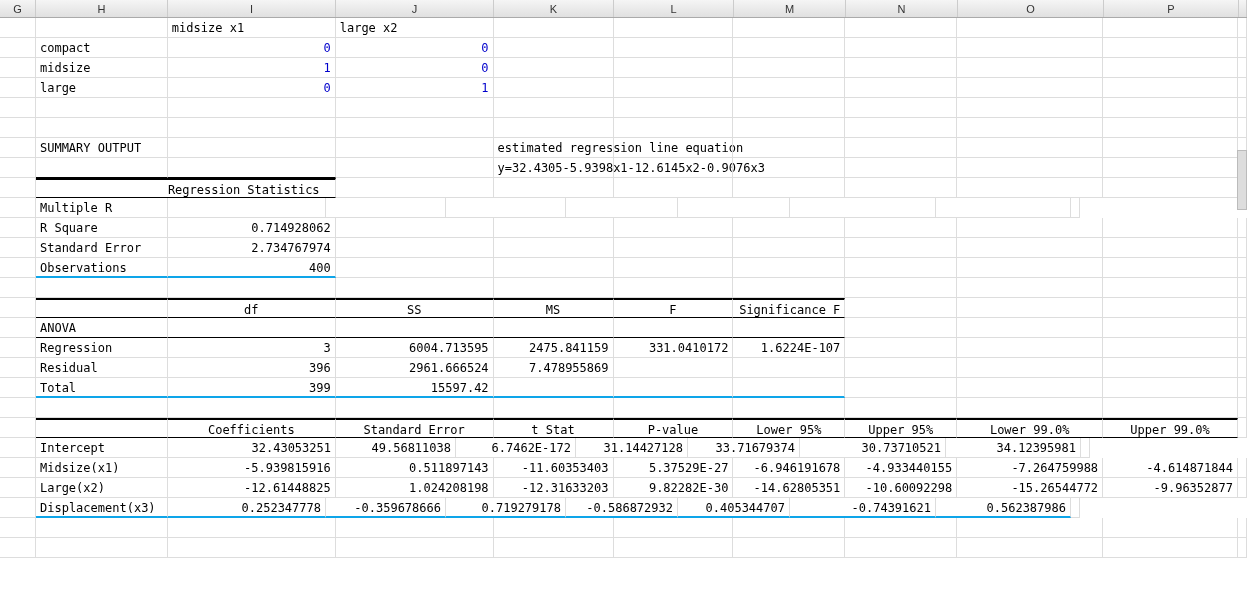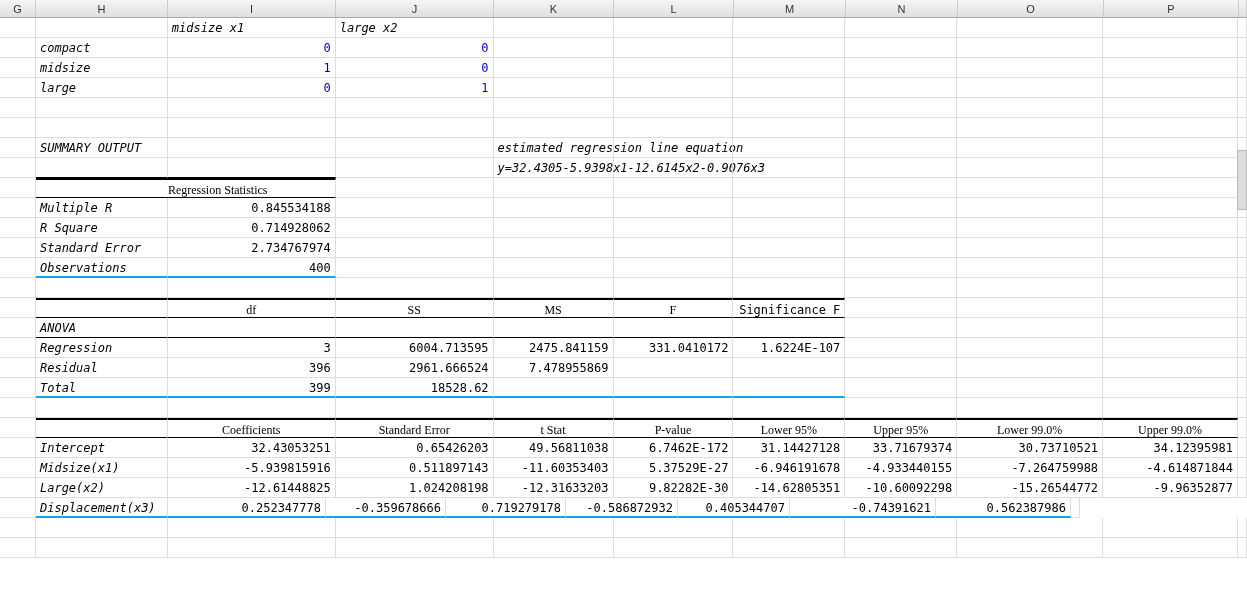--- a/index.html
+++ b/index.html
@@ -40,22 +40,22 @@
   }
   .cell {
     border-right: 1px solid #ddd;
     border-bottom: 1px solid #ddd;
     padding: 0 4px;
     line-height: 20px;
     white-space: nowrap;
     overflow: hidden;
   }
   .num { text-align: right; font-family: "SimSun","宋体",monospace; }
-  .txt { text-align: left; font-style: italic; }
-  .ctr { text-align: center; font-family: Liberation Serif, serif; }
+  .txt { text-align: left; }
+  .ctr { text-align: center; }
   .blue { color: #0000cc; }
   .bt-thick { border-top: 2px solid #000; }
   .bb-thick { border-bottom: 2px solid #0ea5e9; }
   .bb-thin { border-bottom: 1px solid #000; }
   .scroll-stub {
     position:absolute; right:0; top:150px; width:10px; height:60px;
     background:#ddd; border:1px solid #bbb;
   }
   
   .cG{width:36px;} .cH{width:132px;} .cI{width:168px;} .cJ{width:158px;}
@@ -204,21 +204,20 @@
         <div class="cell cM"></div>
         <div class="cell cN"></div>
         <div class="cell cO"></div>
         <div class="cell cP"></div>
         <div class="cell cQ"></div>
     </div>
 
     <div class="row">
       <div class="cell cG"></div>
       <div class="cell cH txt">Multiple R</div>
-      <div class="cell cI num">0.845534188</div>
       <div class="cell cJ"></div>
         <div class="cell cK"></div>
         <div class="cell cL"></div>
         <div class="cell cM"></div>
         <div class="cell cN"></div>
         <div class="cell cO"></div>
         <div class="cell cP"></div>
         <div class="cell cQ"></div>
     </div>
     <div class="row">
@@ -326,21 +325,21 @@
       <div class="cell cM num"></div>
       <div class="cell cN"></div>
         <div class="cell cO"></div>
         <div class="cell cP"></div>
         <div class="cell cQ"></div>
     </div>
     <div class="row">
       <div class="cell cG"></div>
       <div class="cell cH txt bb-thick">Total</div>
       <div class="cell cI num bb-thick">399</div>
-      <div class="cell cJ num bb-thick">18528.62</div>
+      <div class="cell cJ num bb-thick">15597.42</div>
       <div class="cell cK num bb-thick"></div>
       <div class="cell cL num bb-thick"></div>
       <div class="cell cM num bb-thick"></div>
       <div class="cell cN"></div>
         <div class="cell cO"></div>
         <div class="cell cP"></div>
         <div class="cell cQ"></div>
     </div>
 
     <div class="row">
@@ -368,21 +367,20 @@
       <div class="cell cN ctr bt-thick bb-thin">Upper 95%</div>
       <div class="cell cO ctr bt-thick bb-thin">Lower 99.0%</div>
       <div class="cell cP ctr bt-thick bb-thin">Upper 99.0%</div>
       <div class="cell cQ"></div>
     </div>
 
     <div class="row">
       <div class="cell cG"></div>
       <div class="cell cH txt">Intercept</div>
       <div class="cell cI num">32.43053251</div>
-      <div class="cell cJ num">0.65426203</div>
       <div class="cell cK num">49.56811038</div>
       <div class="cell cL num">6.7462E-172</div>
       <div class="cell cM num">31.14427128</div>
       <div class="cell cN num">33.71679374</div>
       <div class="cell cO num">30.73710521</div>
       <div class="cell cP num">34.12395981</div>
       <div class="cell cQ"></div>
     </div>
 
     <div class="row">

